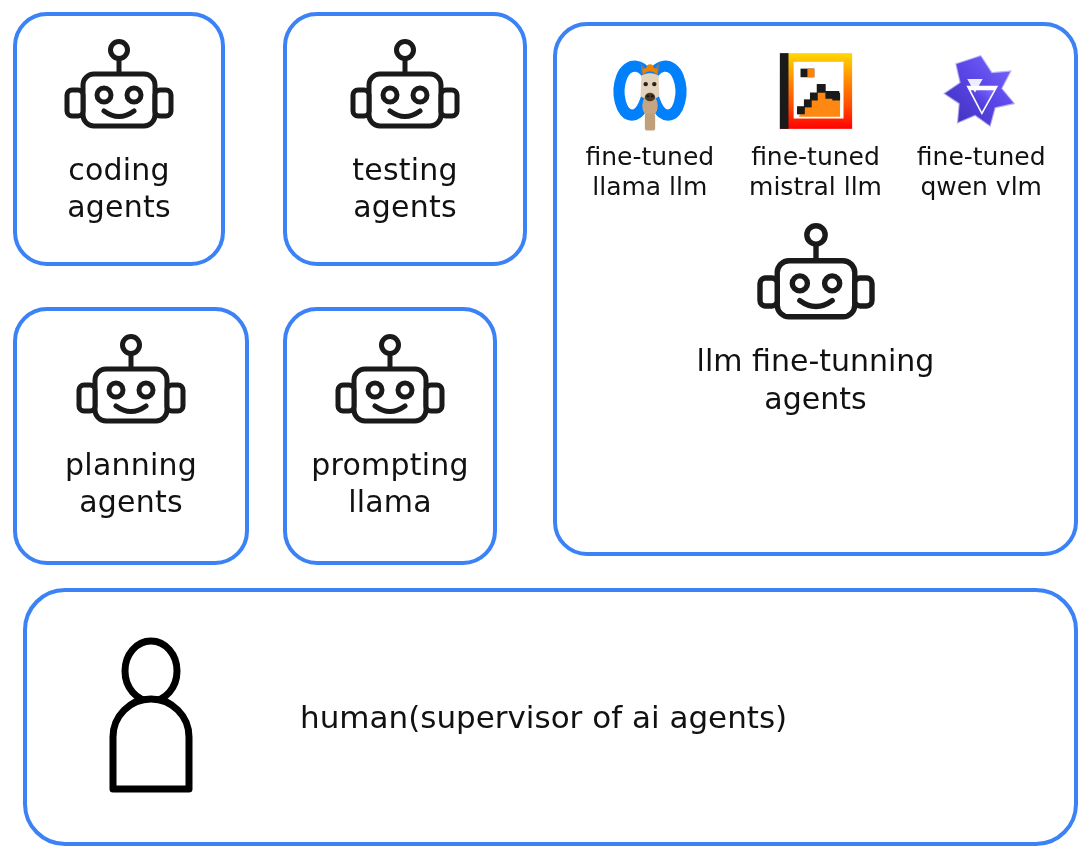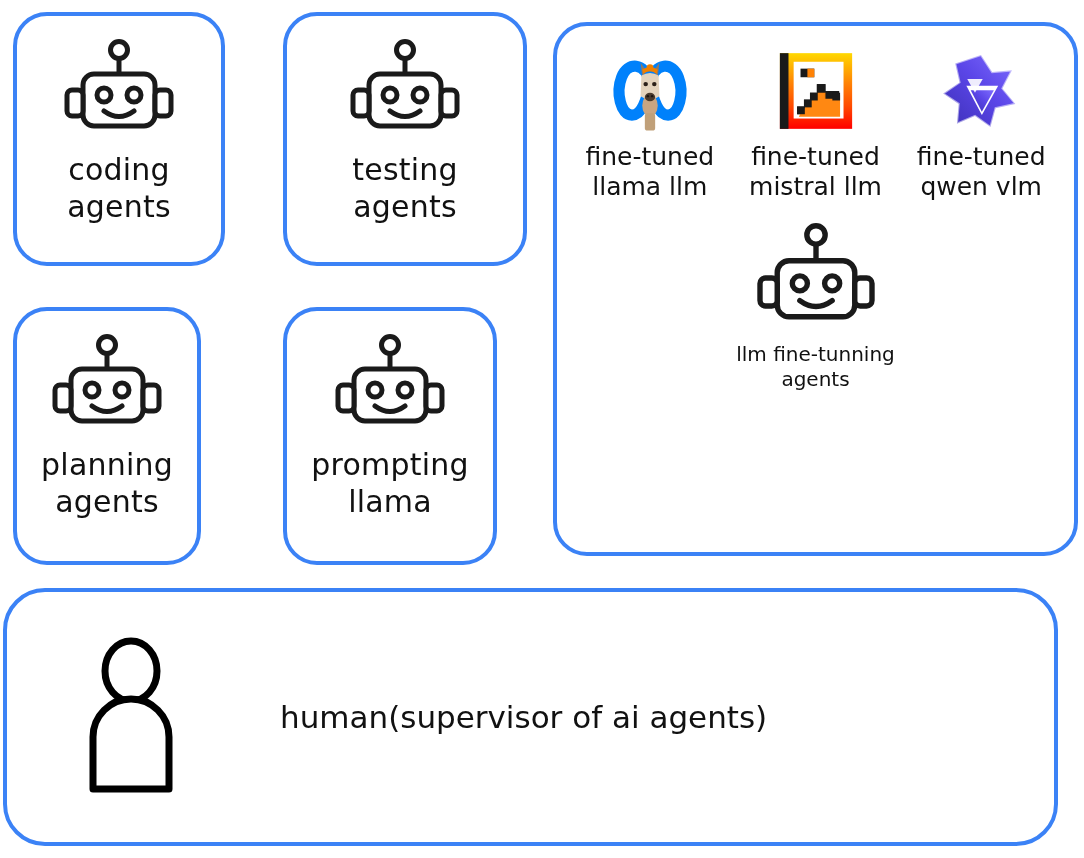--- a/index.html
+++ b/index.html
@@ -92,21 +92,21 @@
 
   .panel-agent {
     display: flex;
     flex-direction: column;
     align-items: center;
     margin-top: 20px;
   }
 
   .panel-agent-label {
     font-family: "DejaVu Sans", sans-serif;
-    font-size: 20px;
+    font-size: 30px;
     line-height: 1.25;
     text-align: center;
     color: #111111;
     white-space: pre-line;
     margin-top: 8px;
   }
 
   
   #bar-human {
     flex-direction: row;
@@ -158,21 +158,21 @@
         <rect x="95" y="52" width="16" height="26" rx="5" ry="5" fill="#fff" stroke="#1A1A1A" stroke-width="5"></rect>
         <circle cx="44" cy="57" r="7" fill="none" stroke="#1A1A1A" stroke-width="5"></circle>
         <circle cx="74" cy="57" r="7" fill="none" stroke="#1A1A1A" stroke-width="5"></circle>
         <path d="M44 73 Q59 84 74 73" fill="none" stroke="#1A1A1A" stroke-width="5" stroke-linecap="round"></path>
       </svg>
     </span>
     <div class="agent-label">testing
 agents</div>
   </div>
 
-  <div class="card agent-card" id="card-planning" style="left:13px; top:307px; width:188px; height:258px;">
+  <div class="card agent-card" id="card-planning" style="left:13px; top:307px; width:236px; height:258px;">
     <span>
       <svg class="robot-icon" width="118" height="104" viewBox="0 0 118 104" aria-hidden="true">
         <circle cx="59" cy="12" r="8.5" fill="none" stroke="#1A1A1A" stroke-width="5"></circle>
         <line x1="59" y1="21" x2="59" y2="36" stroke="#1A1A1A" stroke-width="5"></line>
         <rect x="23" y="36" width="72" height="52" rx="11" ry="11" fill="#fff" stroke="#1A1A1A" stroke-width="5"></rect>
         <rect x="7" y="52" width="16" height="26" rx="5" ry="5" fill="#fff" stroke="#1A1A1A" stroke-width="5"></rect>
         <rect x="95" y="52" width="16" height="26" rx="5" ry="5" fill="#fff" stroke="#1A1A1A" stroke-width="5"></rect>
         <circle cx="44" cy="57" r="7" fill="none" stroke="#1A1A1A" stroke-width="5"></circle>
         <circle cx="74" cy="57" r="7" fill="none" stroke="#1A1A1A" stroke-width="5"></circle>
         <path d="M44 73 Q59 84 74 73" fill="none" stroke="#1A1A1A" stroke-width="5" stroke-linecap="round"></path>
@@ -305,21 +305,21 @@
           <circle cx="74" cy="57" r="7" fill="none" stroke="#1A1A1A" stroke-width="5"></circle>
           <path d="M44 73 Q59 84 74 73" fill="none" stroke="#1A1A1A" stroke-width="5" stroke-linecap="round"></path>
         </svg>
       </span>
       <div class="panel-agent-label">llm fine-tunning
 agents</div>
     </div>
 
   </div>
 
-  <div class="card" id="bar-human" style="left:3px; top:588px; width:1055px; height:258px;">
+  <div class="card" id="bar-human" style="left:23px; top:588px; width:1055px; height:258px;">
     <span>
       <svg class="human-figure" width="108" height="160" viewBox="0 0 108 160" aria-hidden="true">
         <ellipse cx="54" cy="34" rx="26" ry="30" fill="#ffffff" stroke="#000000" stroke-width="7"></ellipse>
         <path d="M16 152 L16 100 A38 38 0 0 1 92 100 L92 152 Z" fill="#ffffff" stroke="#000000" stroke-width="7" stroke-linejoin="round"></path>
       </svg>
     </span>
     <div class="human-label">human(supervisor of ai agents)</div>
   </div>
 
 </div>

